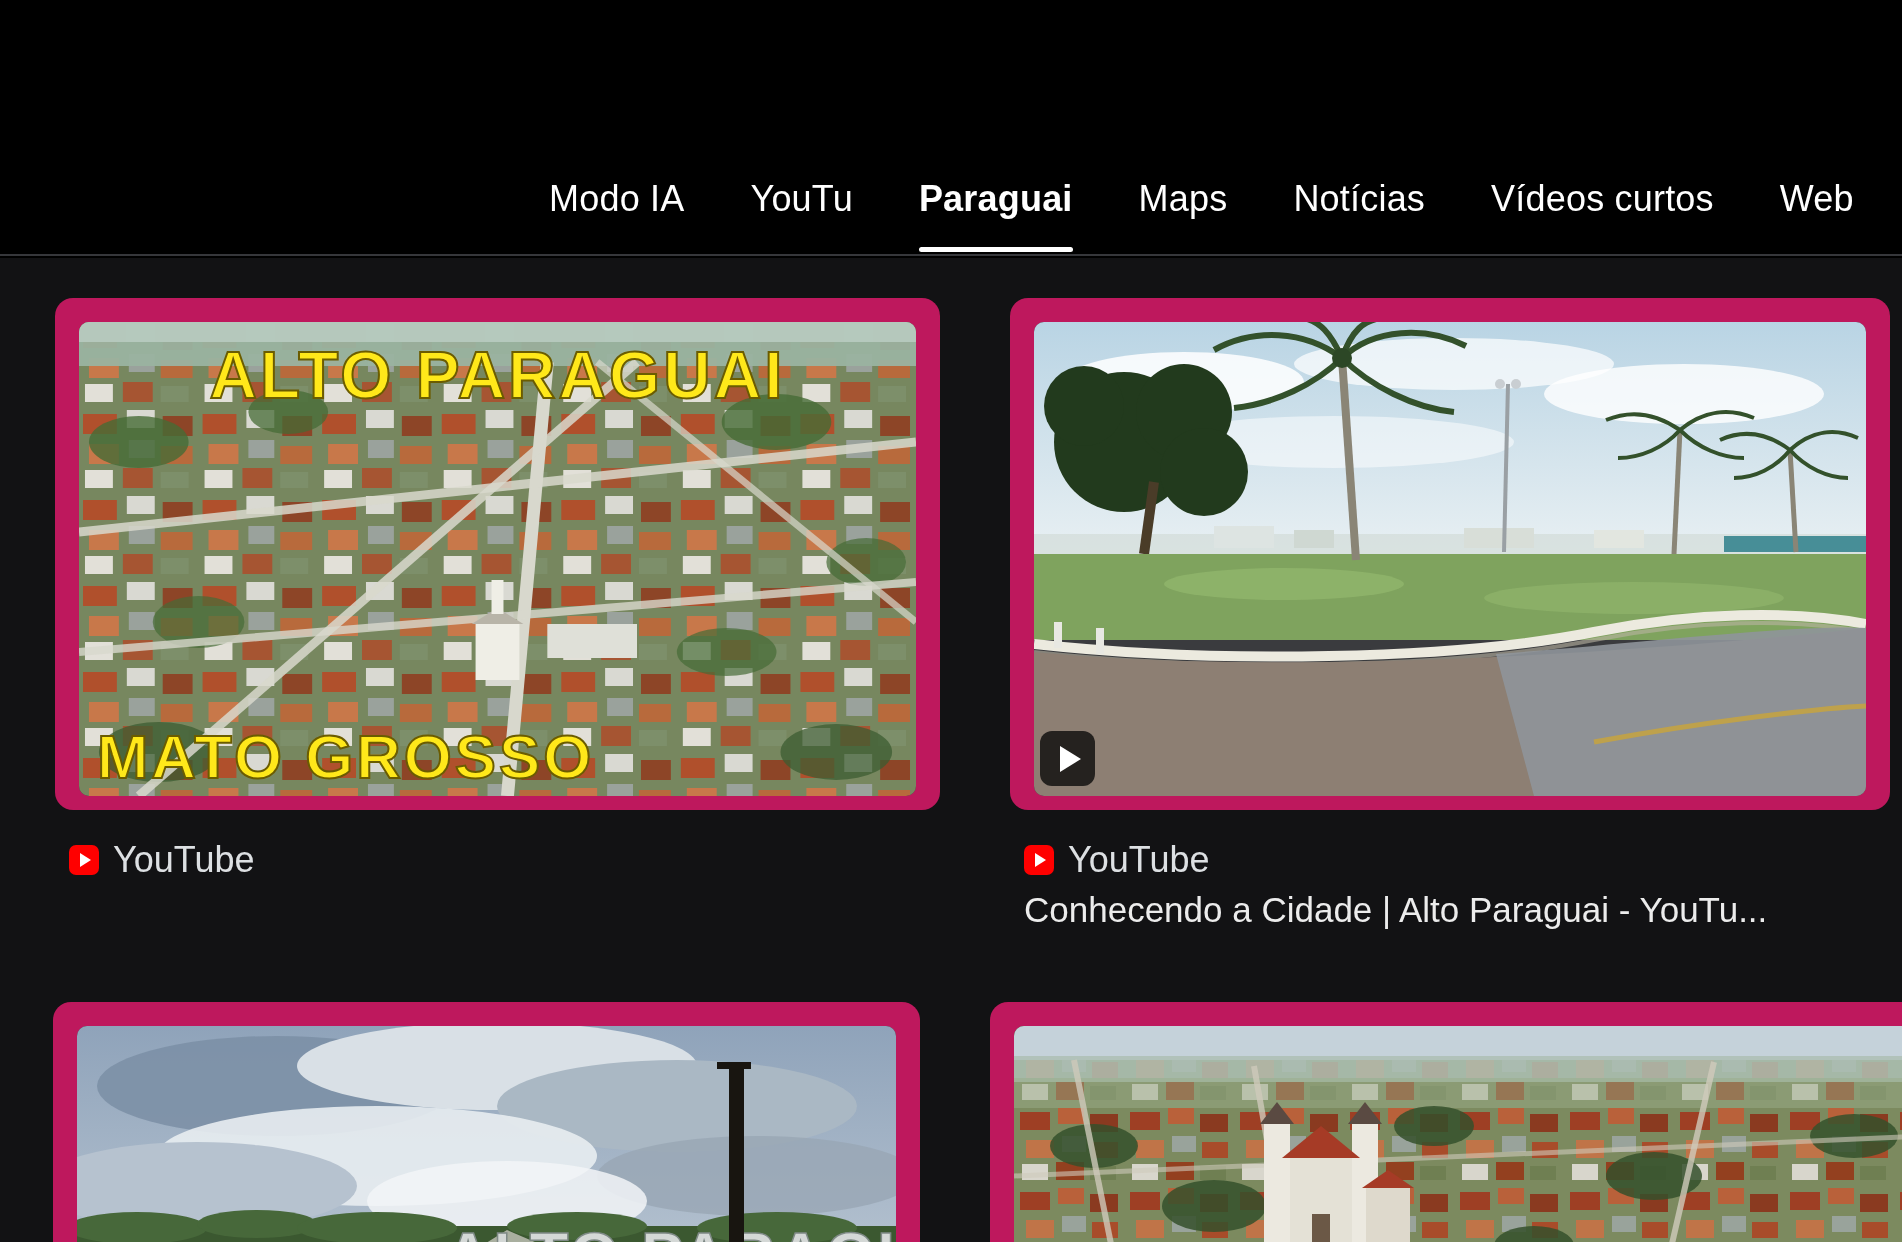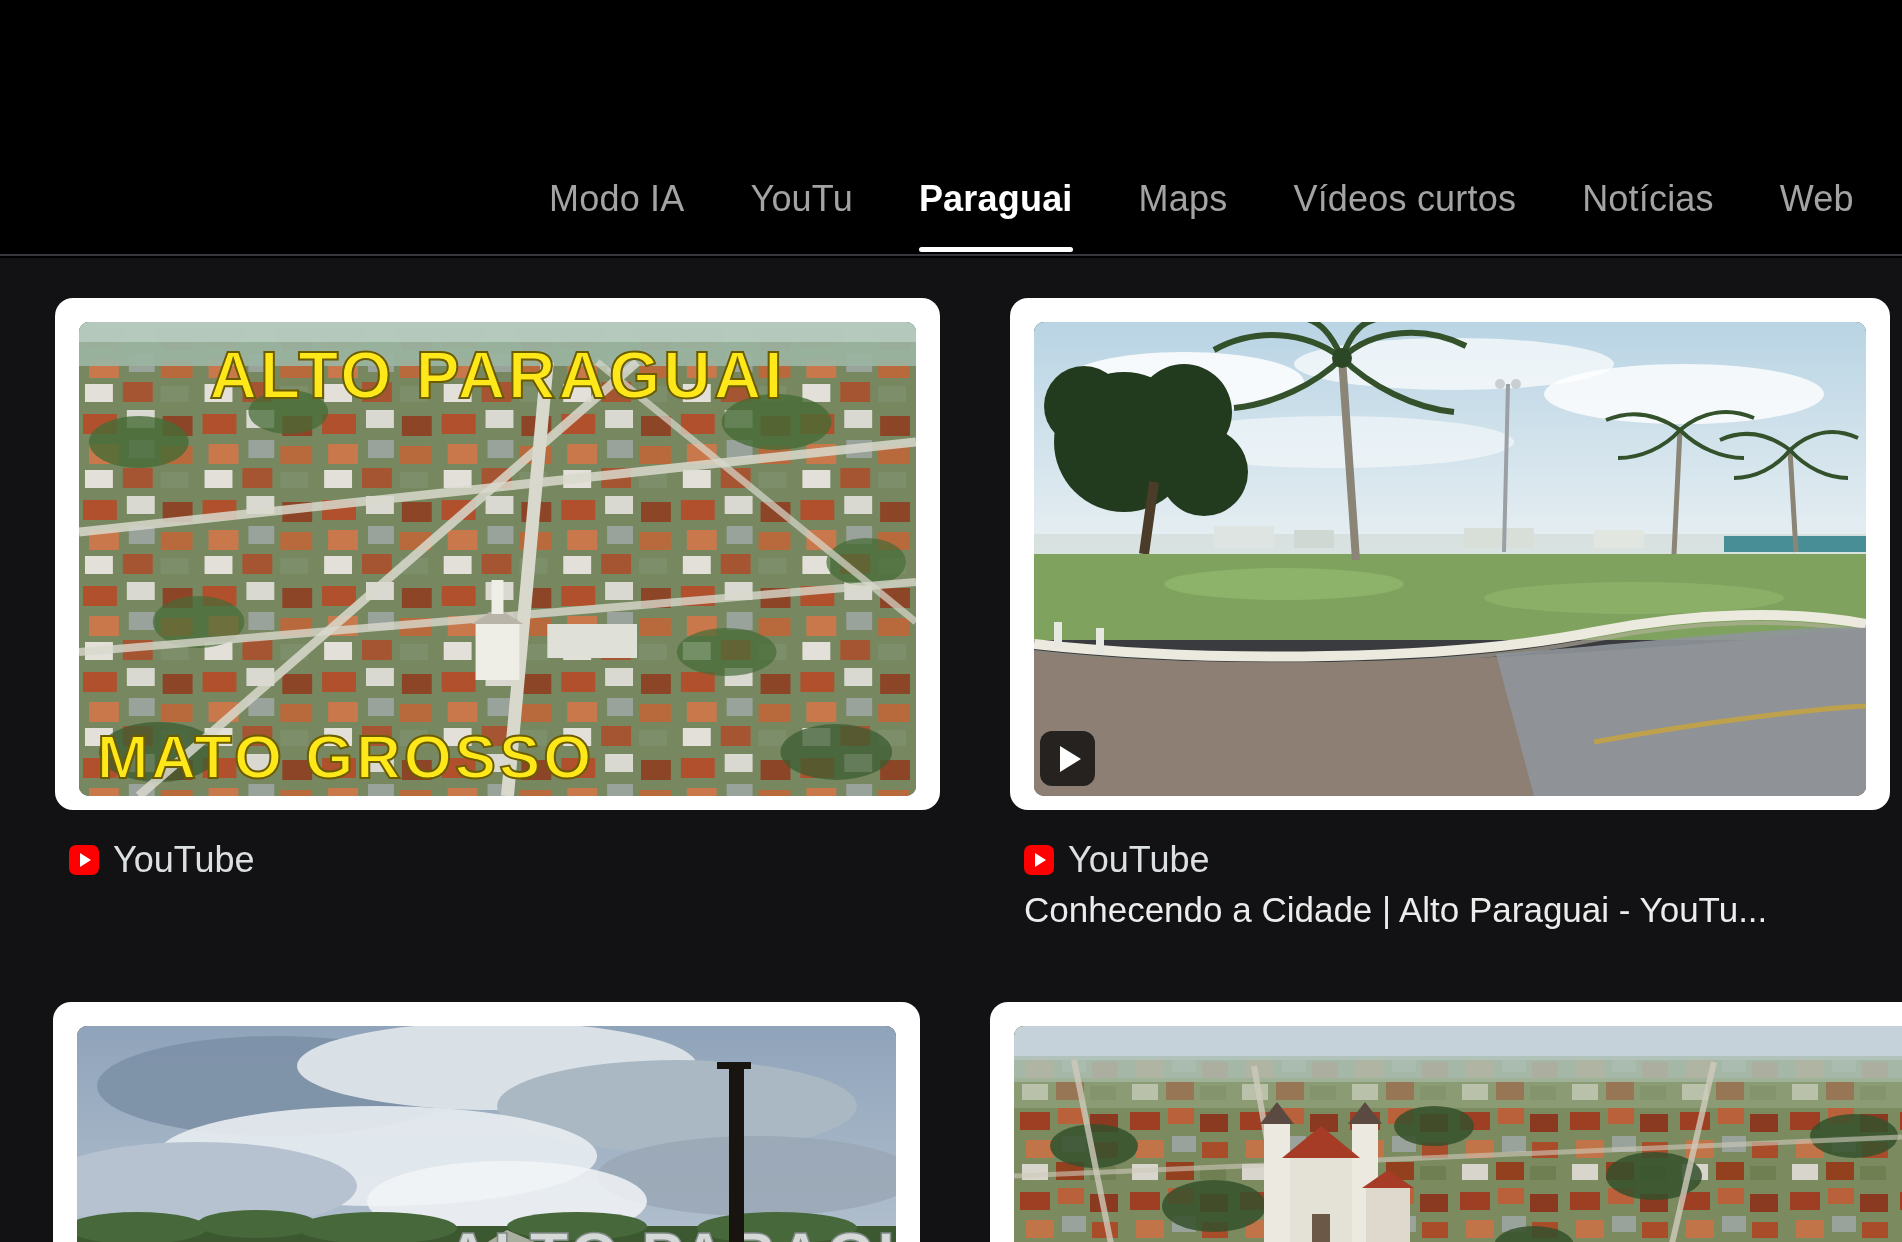--- a/index.html
+++ b/index.html
@@ -4,31 +4,31 @@
 <style>
   * { margin:0; padding:0; box-sizing:border-box; }
   html,body { width:1902px; height:1242px; overflow:hidden; background:#000; 
               font-family:"Liberation Sans", sans-serif; }
   #stage { position:relative; width:1902px; height:1242px; background:#000; }
 
   
   #header { position:absolute; left:0; top:0; width:1902px; height:256px;
             background:#000; border-bottom:2px solid #36373b; z-index:5; }
   #tabs { position:absolute; left:549px; bottom:0; display:flex; gap:66px; height:78px; }
-  .tab { position:relative; height:78px; padding-top:2px; font-size:36px; color:#a3a3a3;
+  .tab { position:relative; height:78px; padding-top:2px; font-size:36px; color:#ffffff;
          letter-spacing:.2px; cursor:pointer; white-space:nowrap; }
   .tab.active { color:#ffffff; font-weight:700; }
   .tab.active::after { content:""; position:absolute; left:0; right:0; bottom:2px;
          height:5px; background:#ffffff; border-radius:4px; }
 
   
   #results { position:absolute; left:0; top:258px; width:1902px; height:984px;
              background:#121214; }
 
-  .card { position:absolute; background:#ffffff; border-radius:18px;
+  .card { position:absolute; background:#be185d; border-radius:18px;
           padding:24px 24px 14px 24px; cursor:pointer; }
   .thumb { position:relative; width:100%; height:100%; border-radius:10px;
            overflow:hidden; background:#3a3b3e; }
   .thumb svg { display:block; width:100%; height:100%; }
 
   .play-badge { position:absolute; left:6px; bottom:10px; width:55px; height:55px;
                 background:rgba(8,8,8,.78); border-radius:12px;
                 display:flex; align-items:center; justify-content:center; }
   .play-badge .tri { width:0; height:0; border-top:13px solid transparent;
                 border-bottom:13px solid transparent; border-left:21px solid #ffffff;
@@ -57,22 +57,22 @@
 <body>
 
 <div id="stage">
 
   <div id="header">
     <div id="tabs">
       <div class="tab">Modo IA</div>
       <div class="tab">YouTu</div>
       <div class="tab active">Paraguai</div>
       <div class="tab">Maps</div>
+      <div class="tab">Notícias</div>
       <div class="tab">Vídeos curtos</div>
-      <div class="tab">Notícias</div>
       <div class="tab">Web</div>
     </div>
   </div>
 
   <div id="results">
 
     <div class="card" id="card1">
       <div class="thumb">
         <svg viewBox="0 0 840 474" preserveAspectRatio="none">
           <defs>

